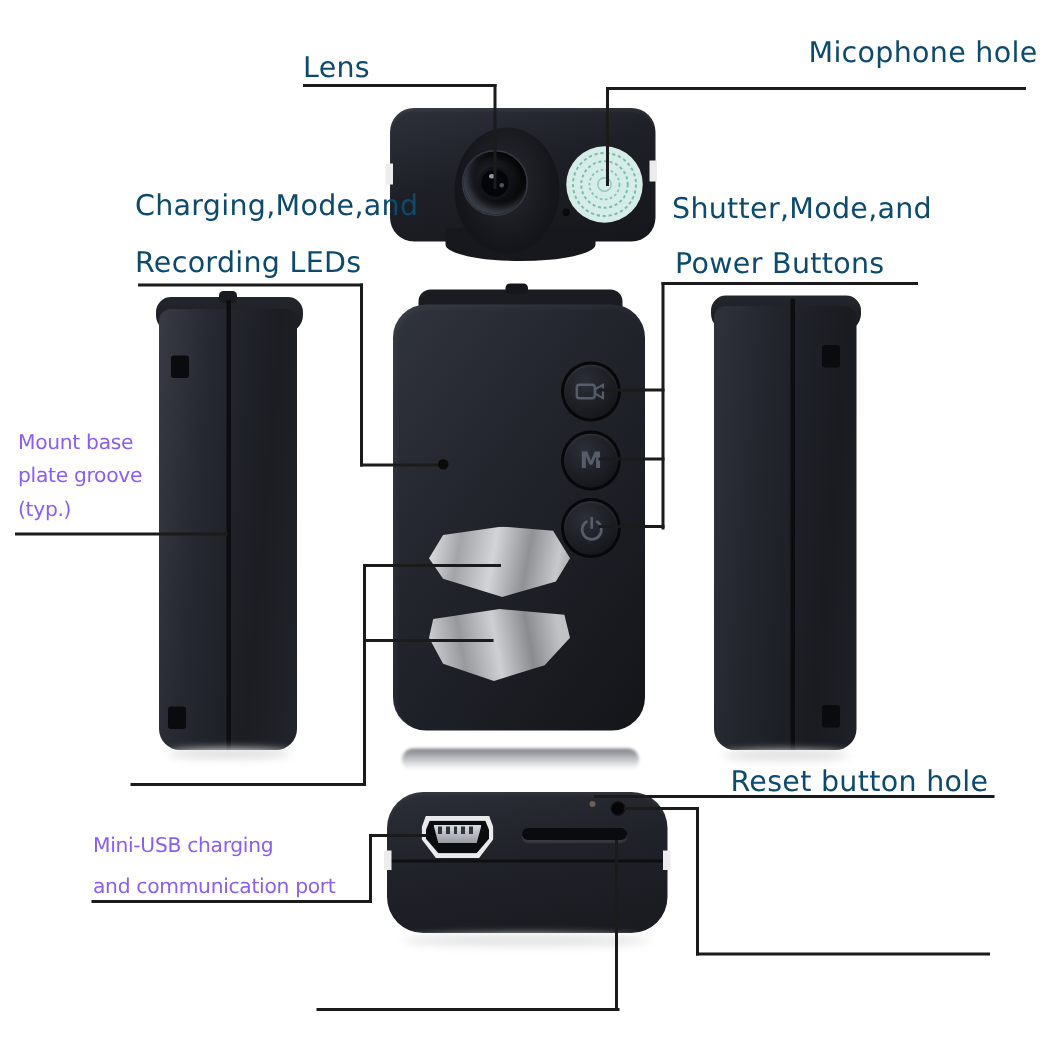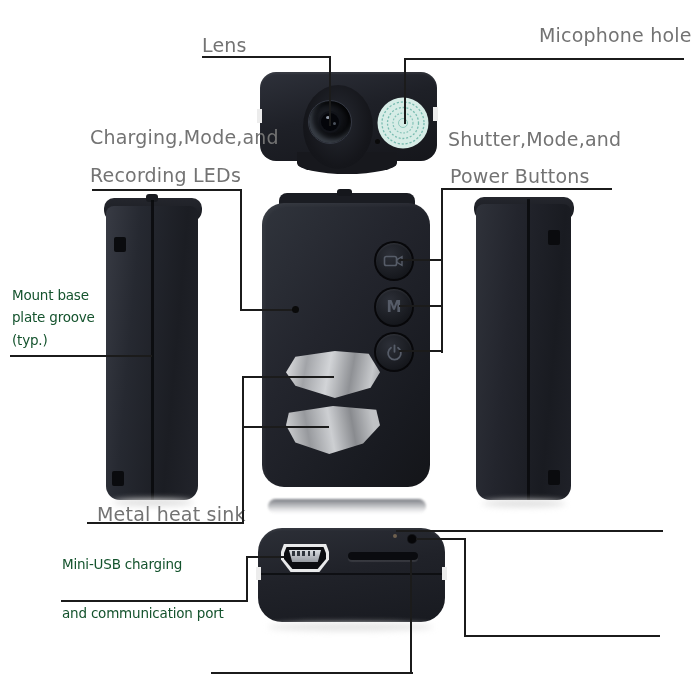--- a/index.html
+++ b/index.html
@@ -1,22 +1,22 @@
 <!DOCTYPE html>
 <html><head>
 <meta charset="utf-8">
 <style>
   html,body { margin:0; padding:0; background:#ffffff; }
   #stage {
     position:relative; width:700px; height:700px; background:#ffffff;
     font-family:"DejaVu Sans","Liberation Sans",sans-serif; overflow:hidden;
   }
   .abs { position:absolute; }
-  .lbl { position:absolute; color:#737373; font-size:19px; white-space:nowrap; letter-spacing:0.2px; }
-  .lbl-sm { position:absolute; color:#14532d; font-size:13.5px; white-space:nowrap; letter-spacing:-0.2px; }
+  .lbl { position:absolute; color:#0c4a6e; font-size:19px; white-space:nowrap; letter-spacing:0.2px; }
+  .lbl-sm { position:absolute; color:#8b5cf6; font-size:13.5px; white-space:nowrap; letter-spacing:-0.2px; }
   .ln { position:absolute; background:#1b1b1b; }
   .dot { position:absolute; border-radius:50%; background:#0a0a0a; }
   .cap { position:absolute; border-radius:10px 10px 12px 12px;
          background:linear-gradient(#24262d,#191b20); }
   .sidebody { position:absolute; border-radius:8px 8px 14px 14px; }
   .groove { position:absolute; width:3px; background:rgba(8,9,12,0.85); }
   .mark { position:absolute; width:12px; height:15px; border-radius:2px; background:#0a0b0e; }
   .shadow { position:absolute; background:#dedede; border-radius:50%; filter:blur(3px); }
   .btn {
     position:absolute; width:40px; height:40px; border-radius:50%;
@@ -165,34 +165,34 @@
   <div class="ln" style="left:441px;top:188px;width:2px;height:165px;"></div>
   <div class="ln" style="left:399px;top:259px;width:44px;height:2px;"></div>
   <div class="ln" style="left:399px;top:305px;width:44px;height:2px;"></div>
   <div class="ln" style="left:399px;top:350px;width:44px;height:2px;"></div>
 
   <div class="lbl-sm" style="left:12px;top:287px;">Mount base</div>
   <div class="lbl-sm" style="left:12px;top:309px;">plate groove</div>
   <div class="lbl-sm" style="left:12px;top:332px;">(typ.)</div>
   <div class="ln" style="left:10px;top:355px;width:142px;height:2px;"></div>
 
-  <div class="lbl" style="left:97px;top:503px;">Metal heat sink</div>
   <div class="ln" style="left:87px;top:522px;width:157px;height:2px;"></div>
   <div class="ln" style="left:242px;top:376px;width:2px;height:148px;"></div>
   <div class="ln" style="left:242px;top:376px;width:92px;height:2px;"></div>
   <div class="ln" style="left:242px;top:426px;width:87px;height:2px;"></div>
 
+  <div class="lbl" style="left:487px;top:510px;">Reset button hole</div>
   <div class="ln" style="left:396px;top:530px;width:267px;height:2px;"></div>
 
   <div class="ln" style="left:416px;top:538px;width:50px;height:2px;"></div>
   <div class="ln" style="left:464px;top:538px;width:2px;height:99px;"></div>
   <div class="ln" style="left:464px;top:635px;width:196px;height:2px;"></div>
 
   <div class="lbl-sm" style="left:62px;top:556px;">Mini-USB charging</div>
-  <div class="lbl-sm" style="left:62px;top:583px;margin-top:22px;">and communication port</div>
+  <div class="lbl-sm" style="left:62px;top:583px;">and communication port</div>
   <div class="ln" style="left:61px;top:600px;width:187px;height:2px;"></div>
   <div class="ln" style="left:246px;top:556px;width:2px;height:46px;"></div>
   <div class="ln" style="left:246px;top:556px;width:38px;height:2px;"></div>
 
   <div class="ln" style="left:211px;top:672px;width:202px;height:2px;"></div>
   <div class="ln" style="left:410px;top:560px;width:2px;height:114px;"></div>
 
 </div>
 
 </body></html>

